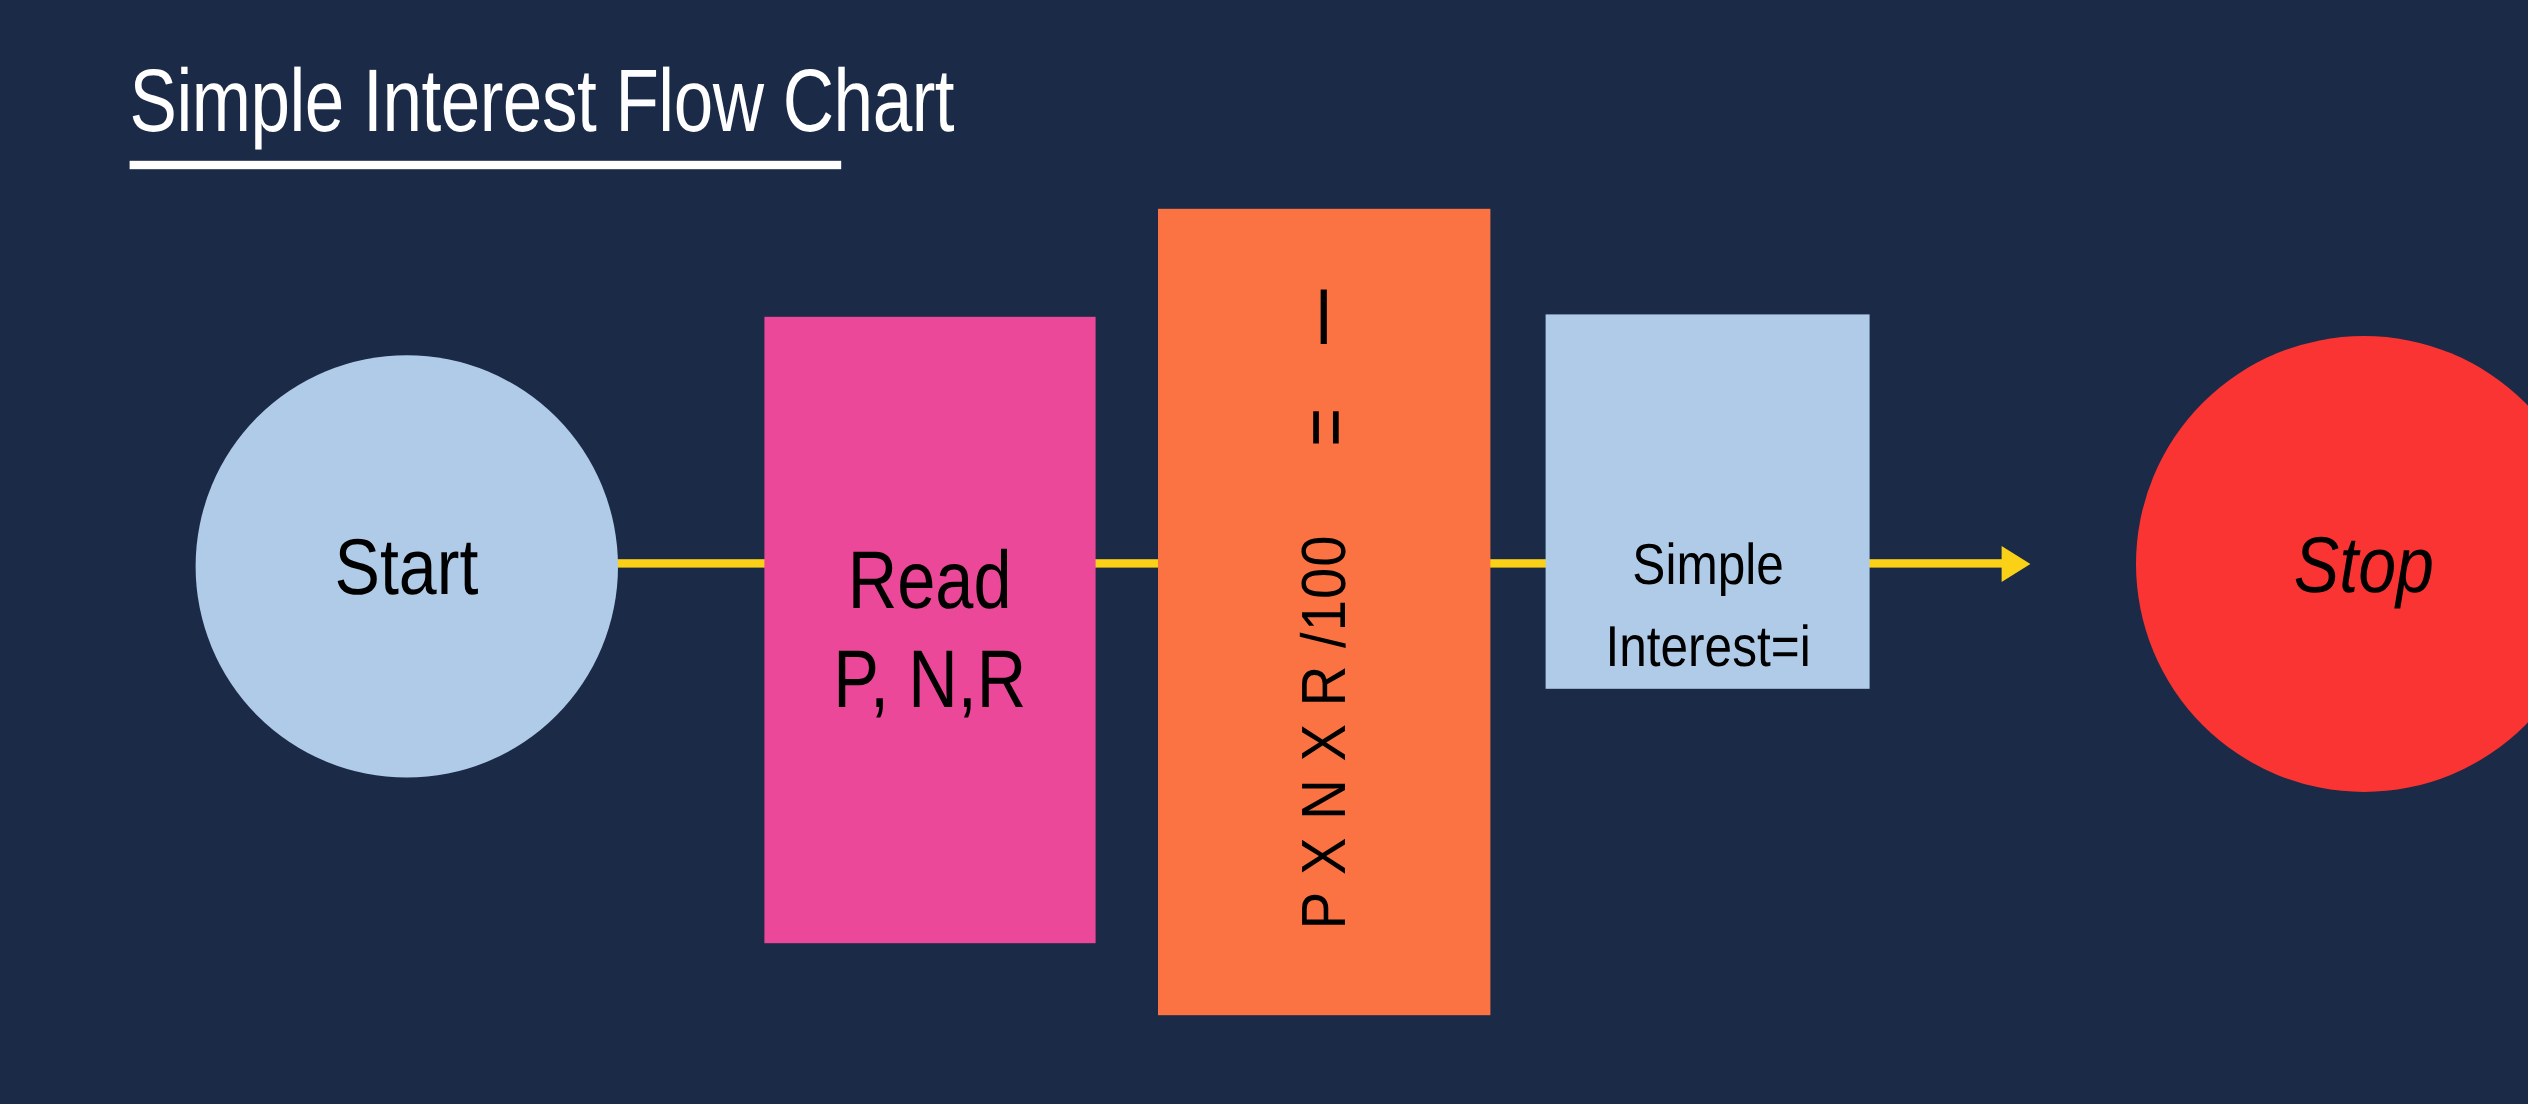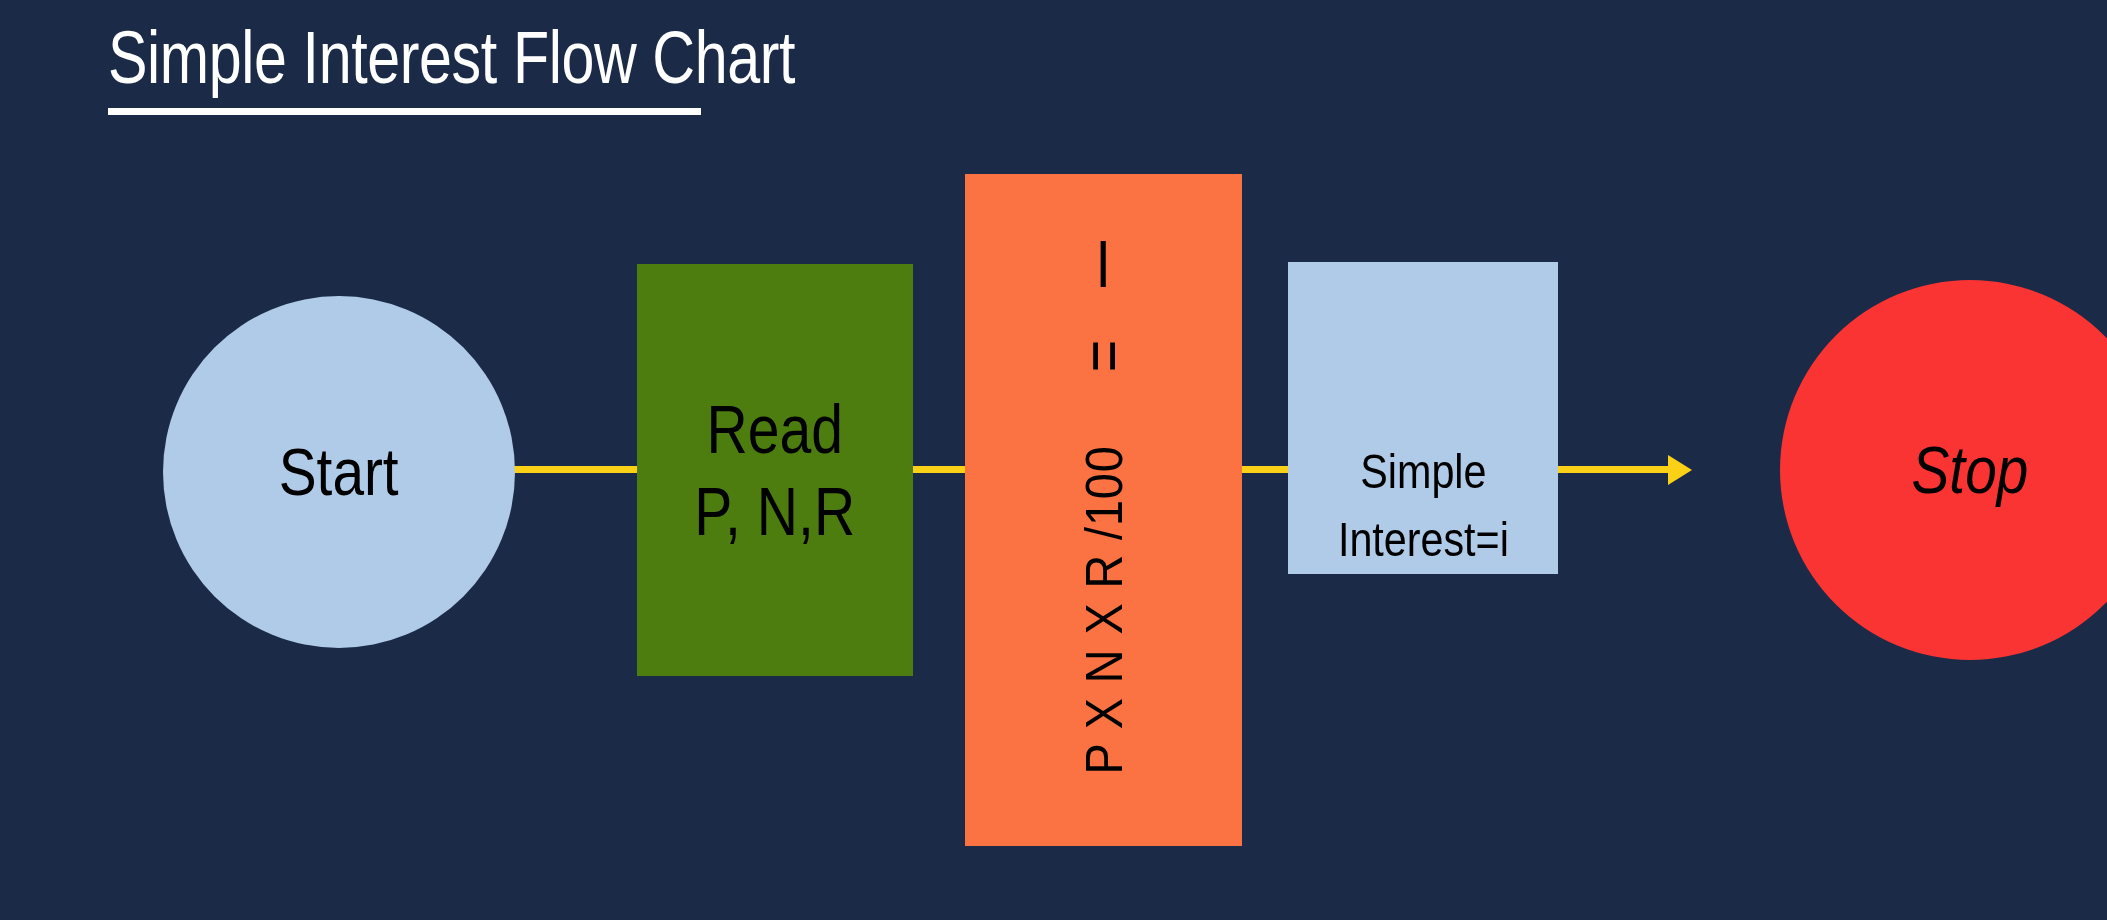--- a/index.html
+++ b/index.html
@@ -19,21 +19,21 @@
     width: 2107px;
     height: 920px;
     background: #1a2a47;
     overflow: hidden;
   }
 
   
   #title-block {
     position: absolute;
     left: 108px;
-    top: 16px;
+    top: 42px;
     width: 800px;
     height: 108px;
   }
   #page-title {
     position: absolute;
     left: 0;
     top: 0;
     color: #ffffff;
     font-family: "Liberation Sans Narrow", "Liberation Sans", "DejaVu Sans", sans-serif;
     font-size: 74px;
@@ -92,22 +92,22 @@
   #node-start .node-label {
     font-size: 66px;
     line-height: 70px;
     transform: scaleX(0.86);
   }
 
   #node-read {
     left: 637px;
     top: 264px;
     width: 276px;
-    height: 412px;
-    background: #4d7c0f;
+    height: 522px;
+    background: #ec4899;
   }
   #node-read .node-label {
     font-size: 68px;
     line-height: 82px;
     transform: scaleX(0.84);
     white-space: pre-line;
   }
 
   #node-formula {
     left: 965px;

